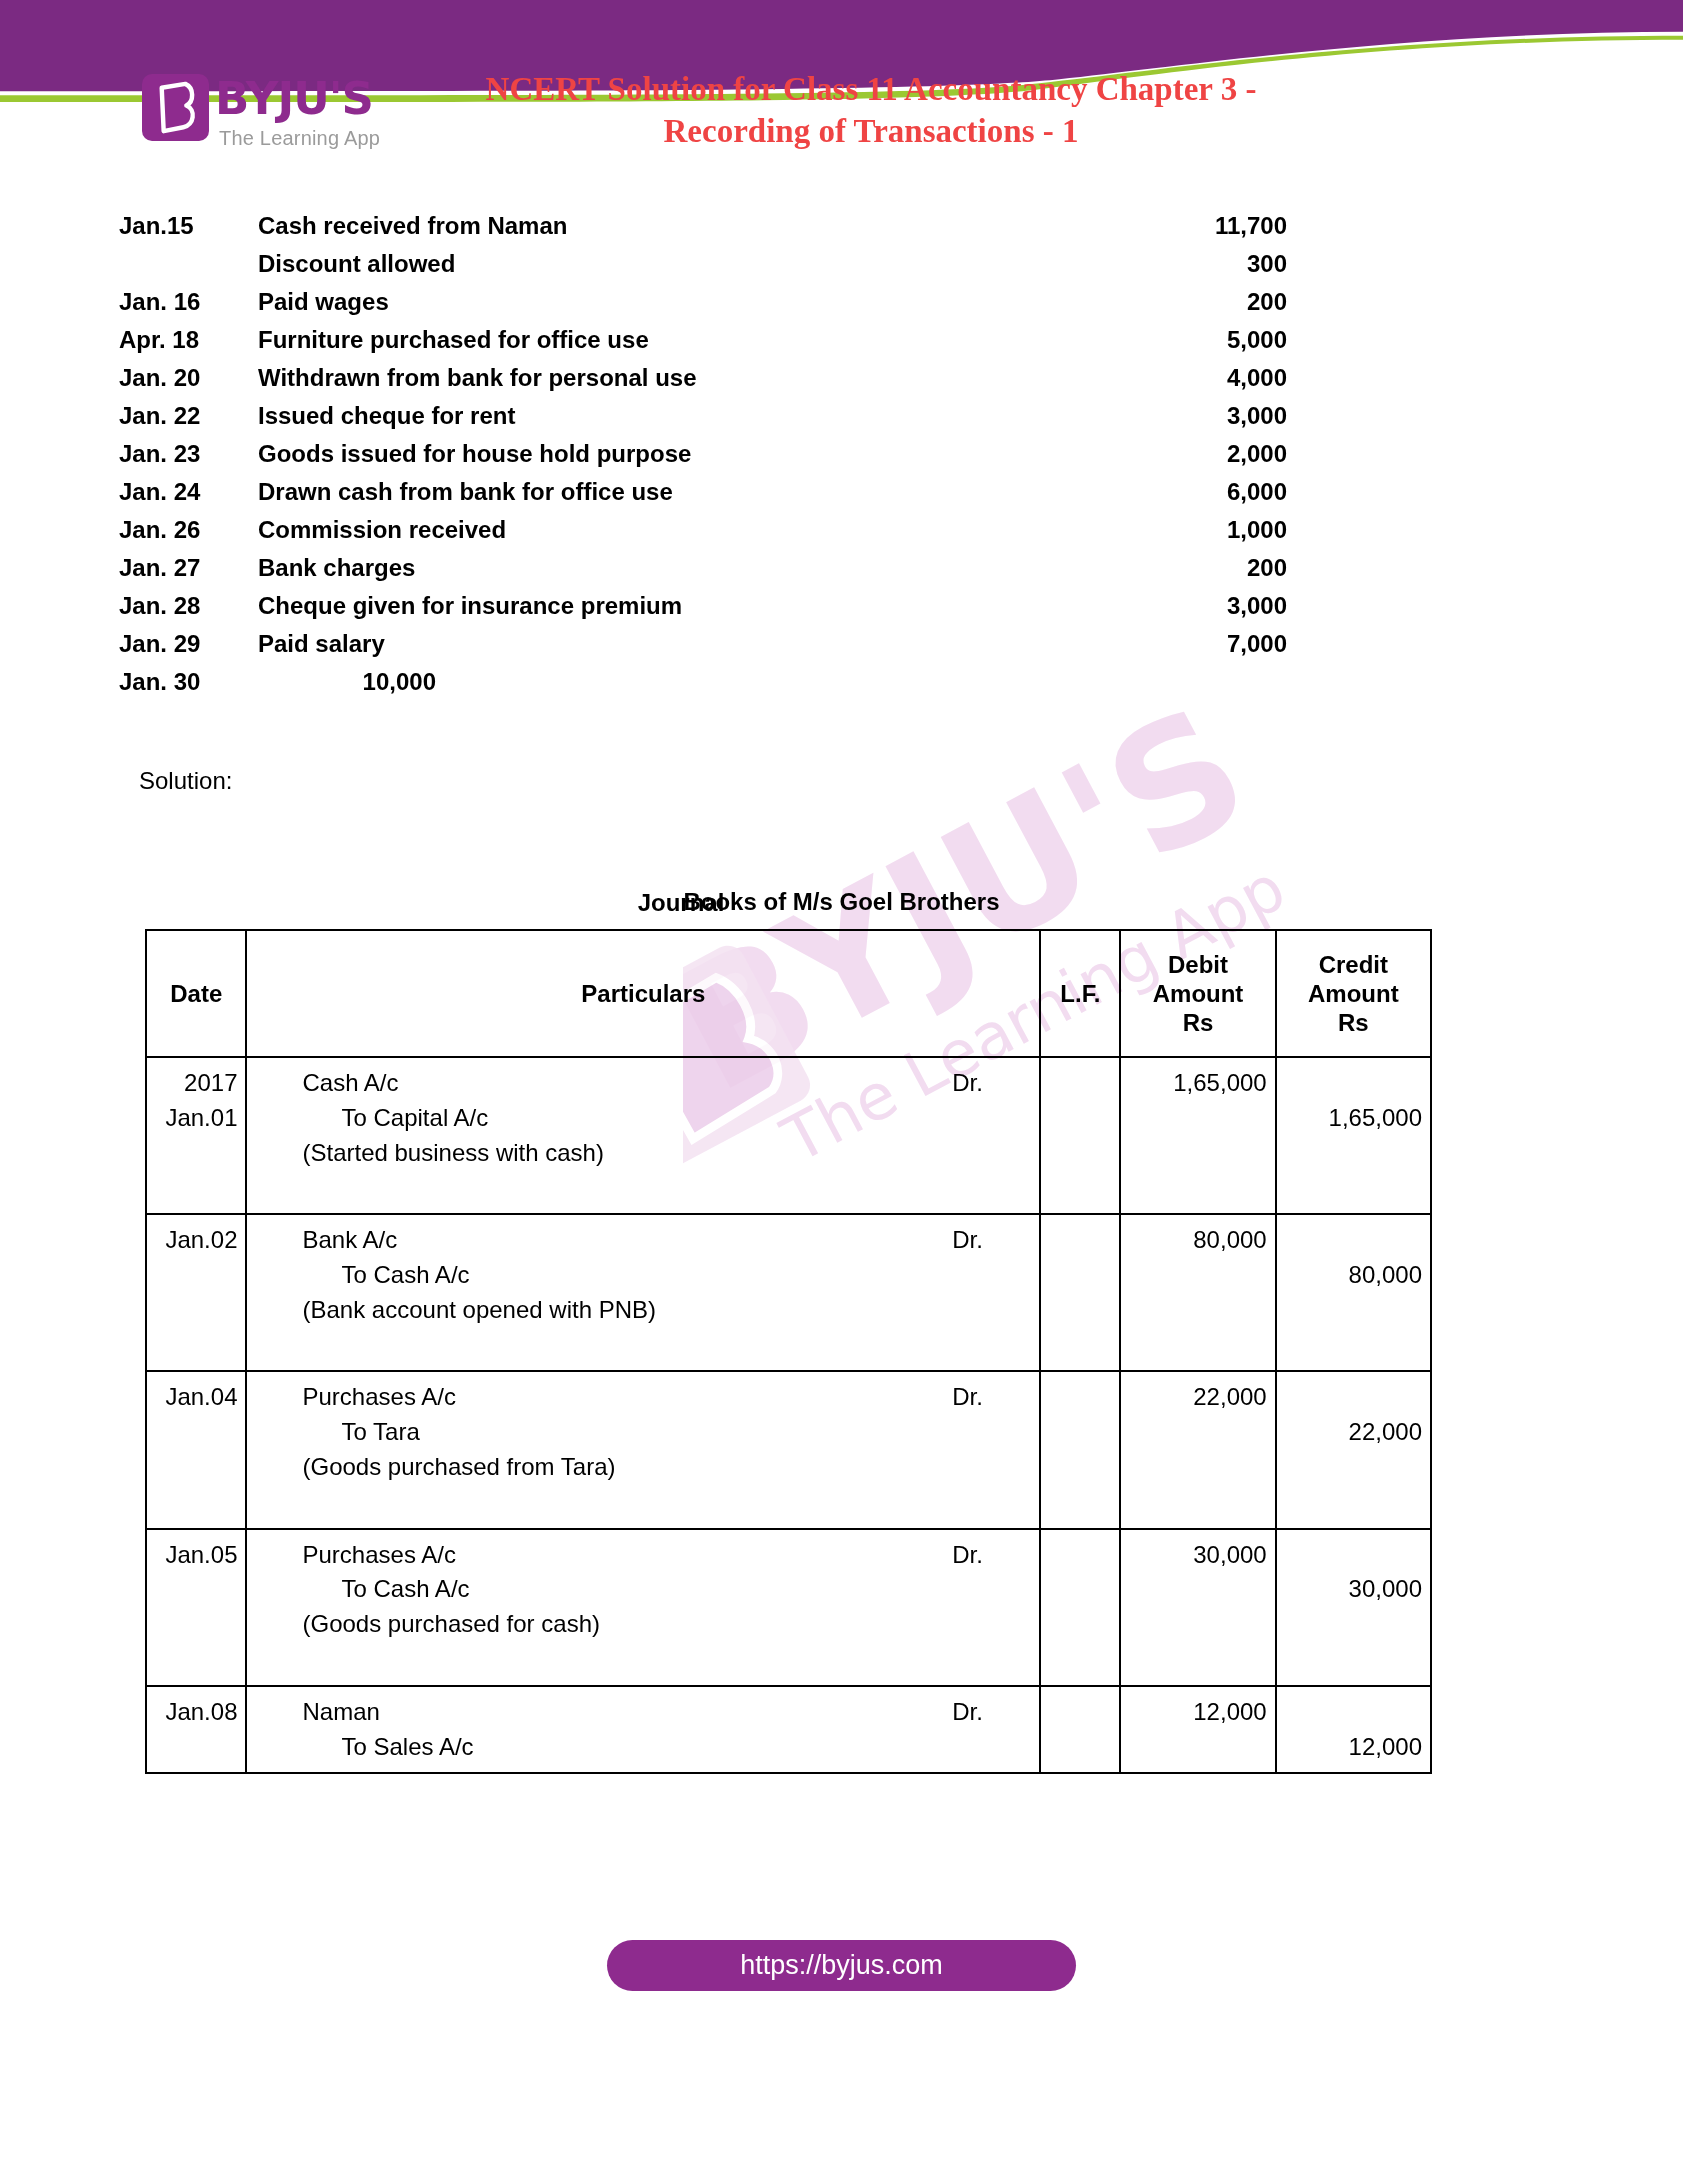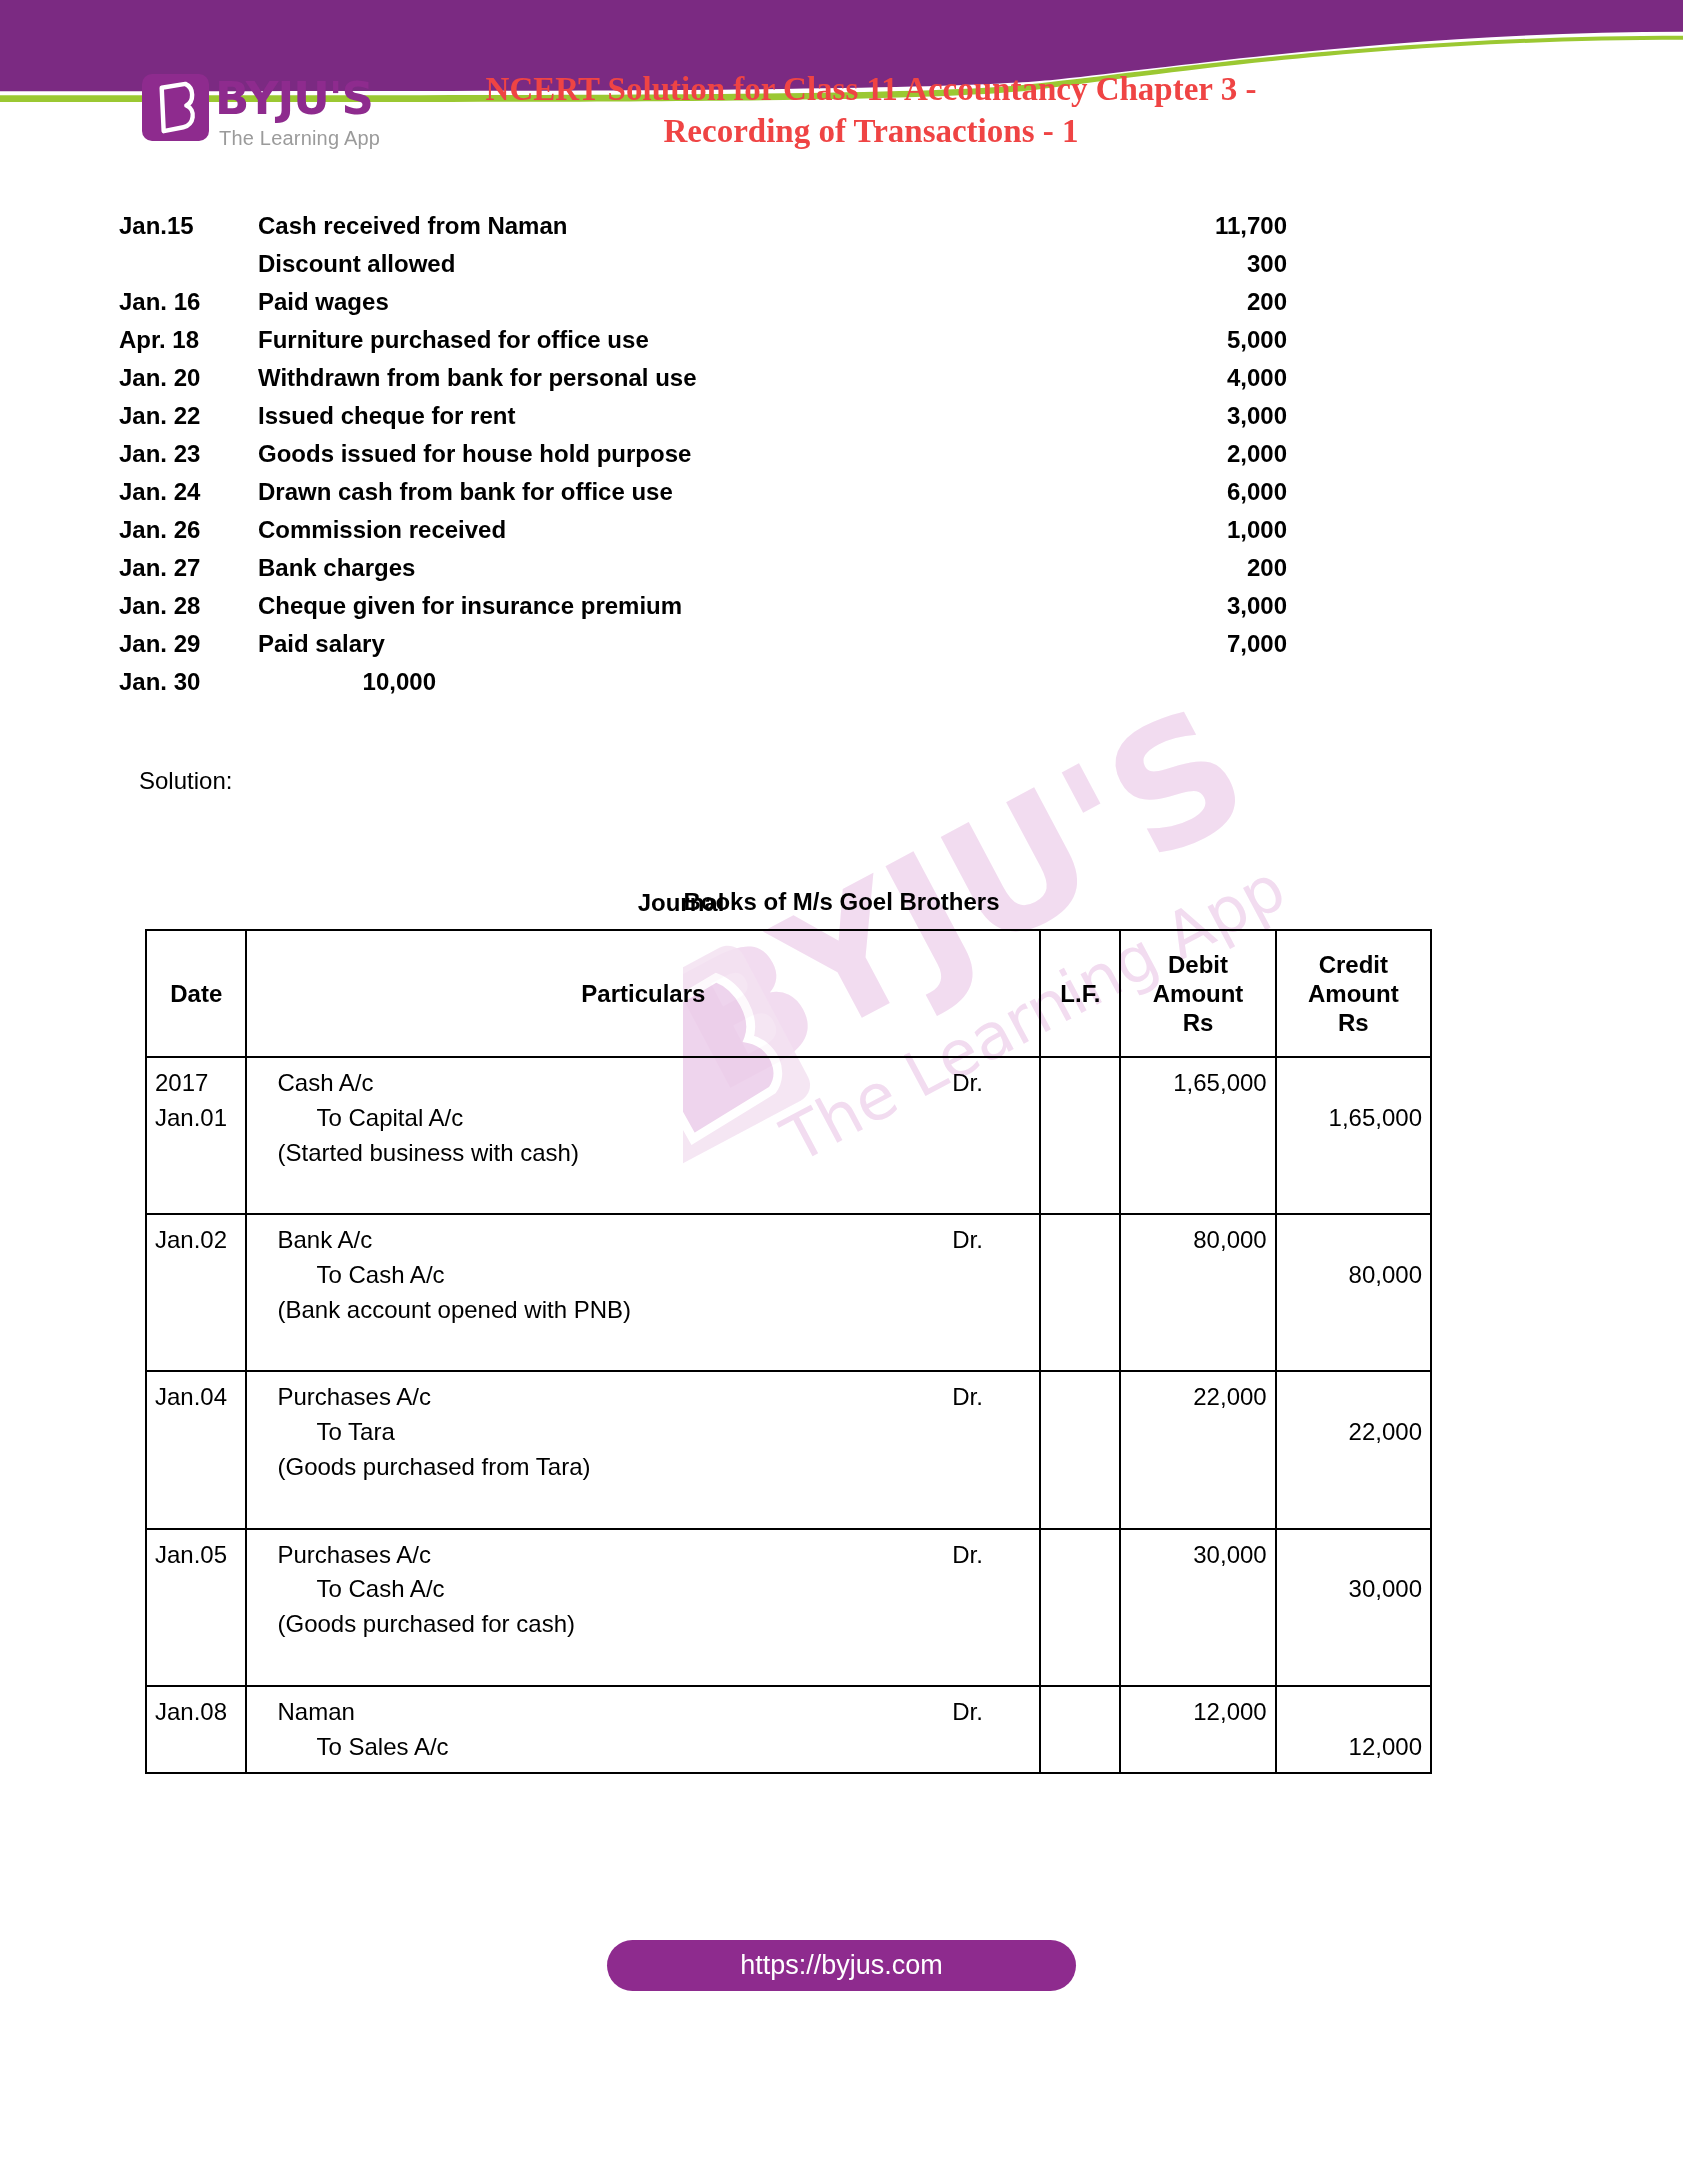--- a/index.html
+++ b/index.html
@@ -166,32 +166,32 @@
     vertical-align: middle;
     line-height: 1.22;
   }
   .col-date   { width: 99px; }
   .col-part   { width: 782px; }
   .col-lf     { width: 79px; }
   .col-debit  { width: 153px; }
   .col-credit { width: 153px; }
 
   .cell-date {
-    text-align: left;
+    text-align: right;
     padding: 14px 4px 0 2px;
     line-height: 1.45;
     white-space: nowrap;
   }
   .cell-part {
     padding: 14px 0 0 0;
     position: relative;
     line-height: 1.45;
   }
   .part-line { display: flex; }
-  .part-text { flex: 1 1 auto; padding-left: 22px; }
+  .part-text { flex: 1 1 auto; padding-left: 22px; margin-left: 25px; }
   .part-text.indent { padding-left: 61px; }
   .part-dr { width: 79px; flex: 0 0 79px; text-align: left; }
   .cell-amt {
     text-align: right;
     padding: 14px 14px 0 0;
     line-height: 1.45;
     white-space: nowrap;
   }
   .amt-blank { visibility: hidden; }
 

